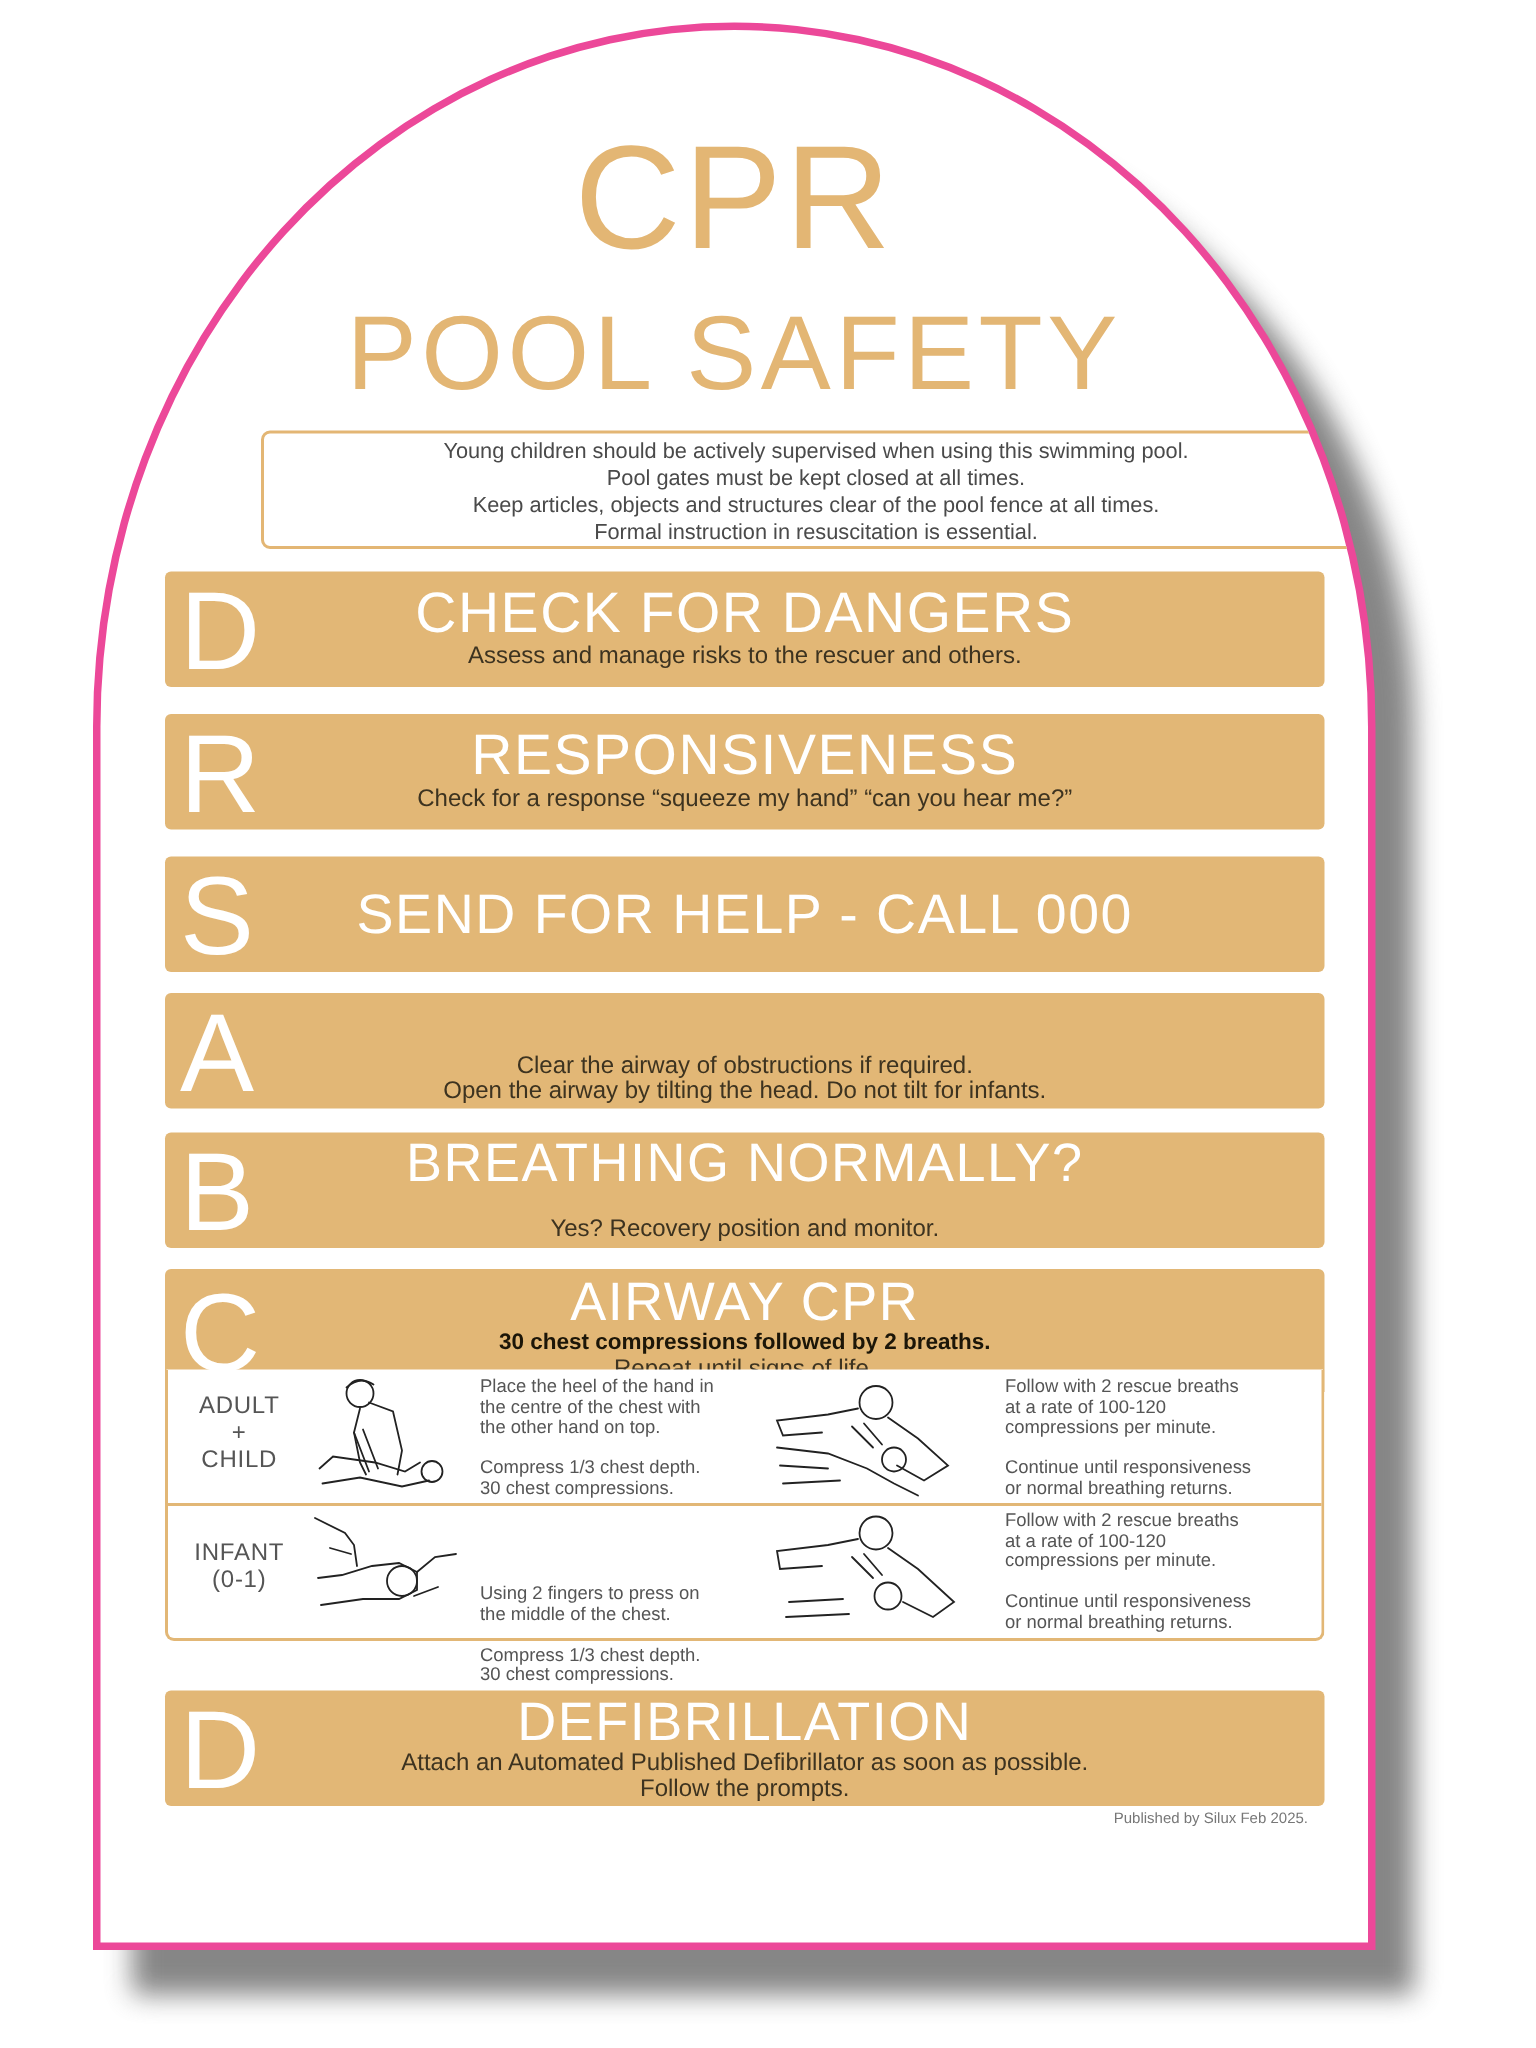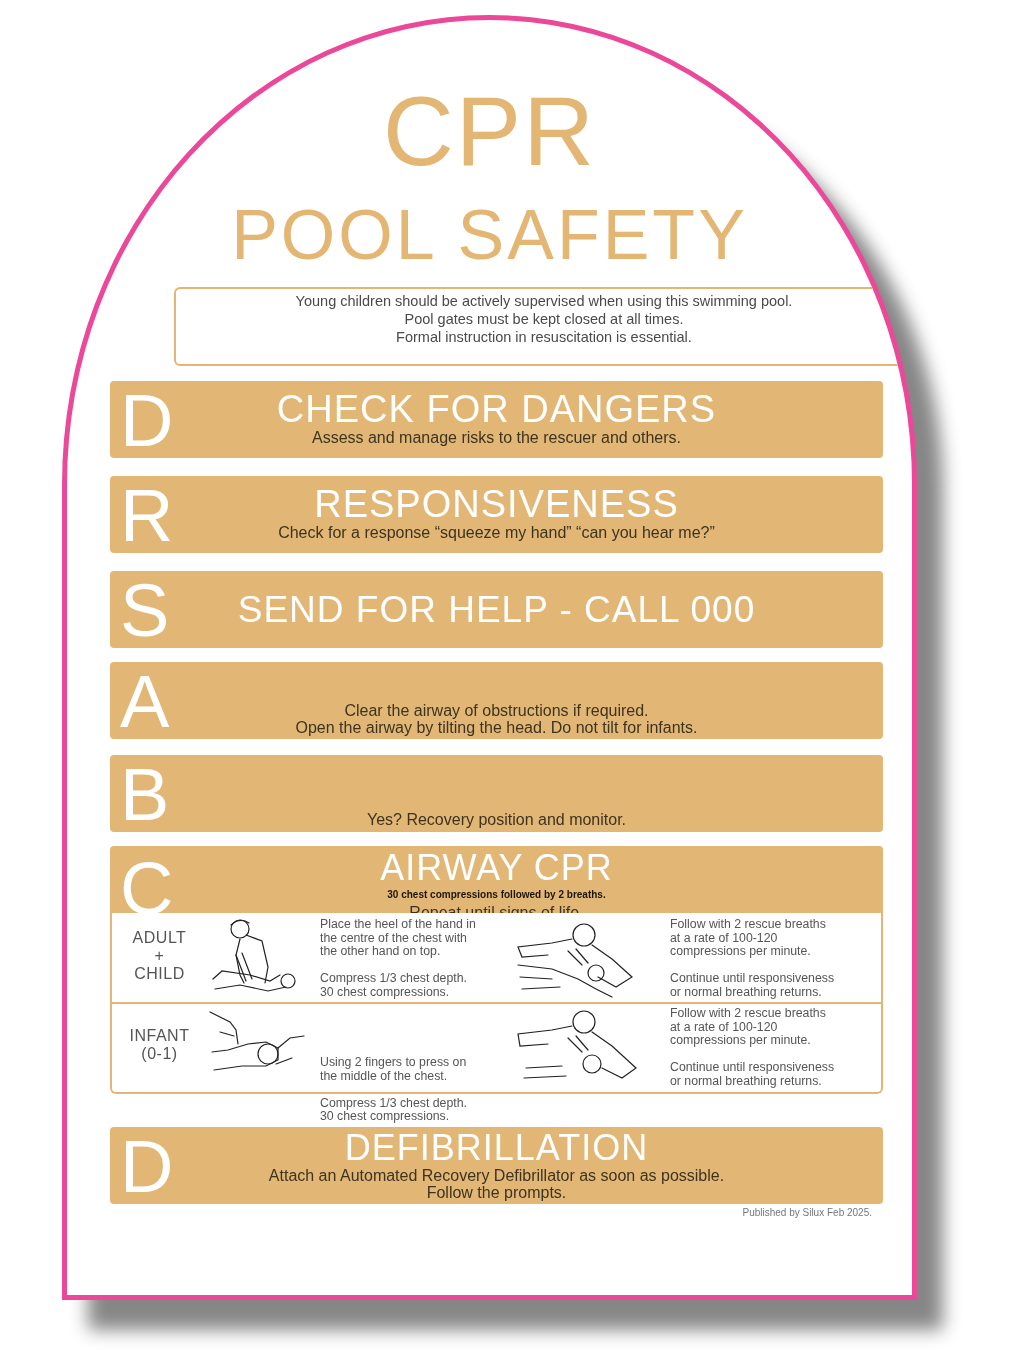--- a/index.html
+++ b/index.html
@@ -41,20 +41,21 @@
 <div class="shadow"></div>
 
 <div class="sign">
 
   <div class="title-cpr">CPR</div>
   <div class="title-pool">POOL SAFETY</div>
 
   <div class="notice">
     <div>Young children should be actively supervised when using this swimming pool.</div>
     <div>Pool gates must be kept closed at all times.</div>
+    <div>Keep articles, objects and structures clear of the pool fence at all times.</div>
     <div>Formal instruction in resuscitation is essential.</div>
   </div>
 
   <div class="row" style="top:361px;height:77px;">
     <div class="letter" style="top:3px;">D</div>
     <div class="head" style="top:9px;font-size:38px;">CHECK FOR DANGERS</div>
     <div class="sub" style="top:48px;">Assess and manage risks to the rescuer and others.</div>
   </div>
 
   <div class="row" style="top:456px;height:77px;">
@@ -69,27 +70,28 @@
   </div>
 
   <div class="row" style="top:642px;height:77px;">
     <div class="letter" style="top:3px;">A</div>
     <div class="sub" style="top:40px;">Clear the airway of obstructions if required.</div>
     <div class="sub" style="top:57px;">Open the airway by tilting the head. Do not tilt for infants.</div>
   </div>
 
   <div class="row" style="top:735px;height:77px;">
     <div class="letter" style="top:3px;">B</div>
+    <div class="head" style="top:2px;font-size:36px;">BREATHING NORMALLY?</div>
     <div class="sub" style="top:56px;">Yes? Recovery position and monitor.</div>
   </div>
 
   <div class="row" style="top:826px;height:82px;border-radius:4px 4px 0 0;">
     <div class="letter" style="top:6px;">C</div>
     <div class="head" style="top:4px;font-size:36px;">AIRWAY CPR</div>
-    <div class="sub" style="top:40px;font-size:10px;"><b>30 chest compressions followed by 2 breaths.</b></div>
+    <div class="sub" style="top:40px;font-size:15px;"><b>30 chest compressions followed by 2 breaths.</b></div>
     <div class="sub" style="top:58px;">Repeat until signs of life.</div>
   </div>
 
   <div class="cpr-panel" style="top:893px;">
 
     <div class="cpr-sub first">
       <div class="age" style="top:16px;">
         <div>ADULT</div>
         <div>+</div>
         <div>CHILD</div>
@@ -162,18 +164,18 @@
 compressions per minute.
 
 Continue until responsiveness
 or normal breathing returns.</div>
     </div>
   </div>
 
   <div class="row" style="top:1107px;height:77px;">
     <div class="letter" style="top:3px;">D</div>
     <div class="head" style="top:3px;font-size:36px;">DEFIBRILLATION</div>
-    <div class="sub" style="top:40px;">Attach an Automated Recovery Defibrillator as soon as possible.</div>
+    <div class="sub" style="top:40px;">Attach an Automated Published Defibrillator as soon as possible.</div>
     <div class="sub" style="top:57px;">Follow the prompts.</div>
   </div>
 
   <div class="published">Published by Silux Feb 2025.</div>
 </div>
 
 </body></html>

